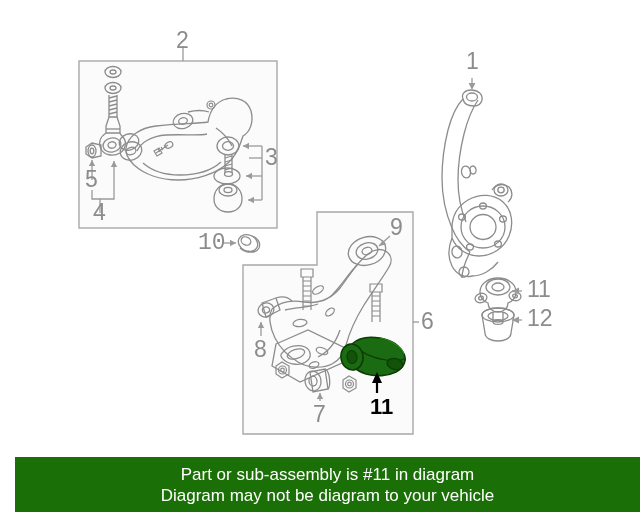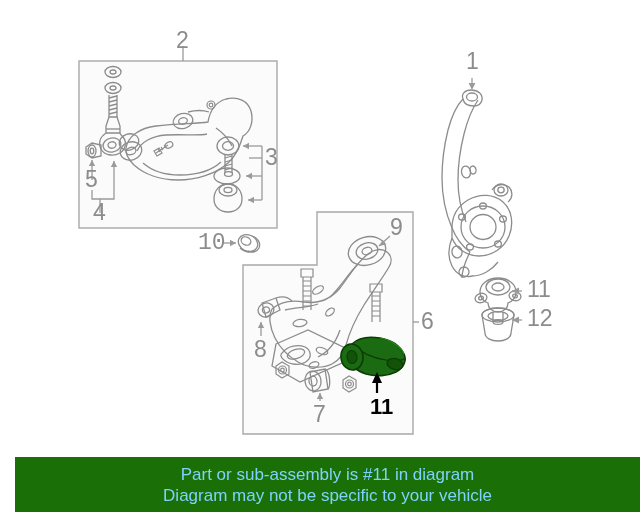--- a/index.html
+++ b/index.html
@@ -43,21 +43,21 @@
     width: 625px;
     height: 55px;
     background: #1a7006;
     box-sizing: border-box;
     display: flex;
     flex-direction: column;
     align-items: center;
     justify-content: center;
   }
   #banner .banner-line {
-    color: #7dd3fc;
+    color: #ffffff;
     font-family: "Liberation Sans", sans-serif;
     font-size: 17px;
     line-height: 21px;
     text-align: center;
     white-space: nowrap;
   }
 </style>
 </head>
 <body>
 
@@ -378,16 +378,16 @@
   <div class="callout" style="left:313px; top:403px;">7</div>
   <div class="callout" style="left:254px; top:338px;">8</div>
   <div class="callout" style="left:390px; top:216px;">9</div>
   <div class="callout" style="left:198px; top:232px;font-family:Liberation Mono, monospace;">10</div>
   <div class="callout highlight" style="left:370px; top:396px;">11</div>
   <div class="callout" style="left:527px; top:278px;">11</div>
   <div class="callout" style="left:527px; top:307px;">12</div>
 
   <div id="banner">
     <div class="banner-line">Part or sub-assembly is #11 in diagram</div>
-    <div class="banner-line">Diagram may not be specific to your vehicle</div>
+    <div class="banner-line">Diagram may not be diagram to your vehicle</div>
   </div>
 
 </div>
 
 </body></html>

